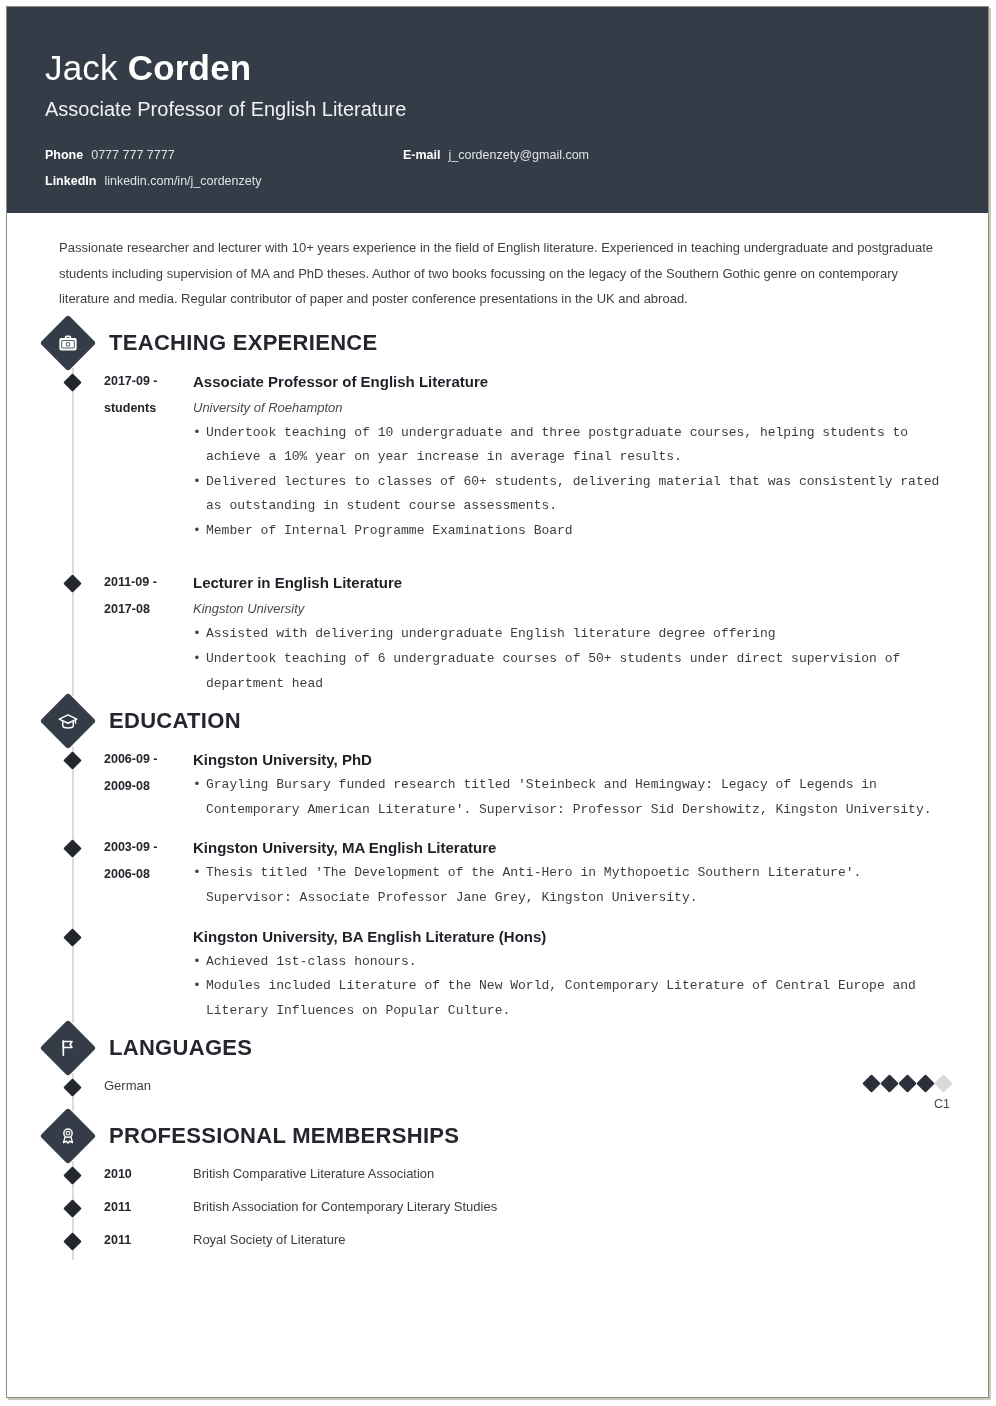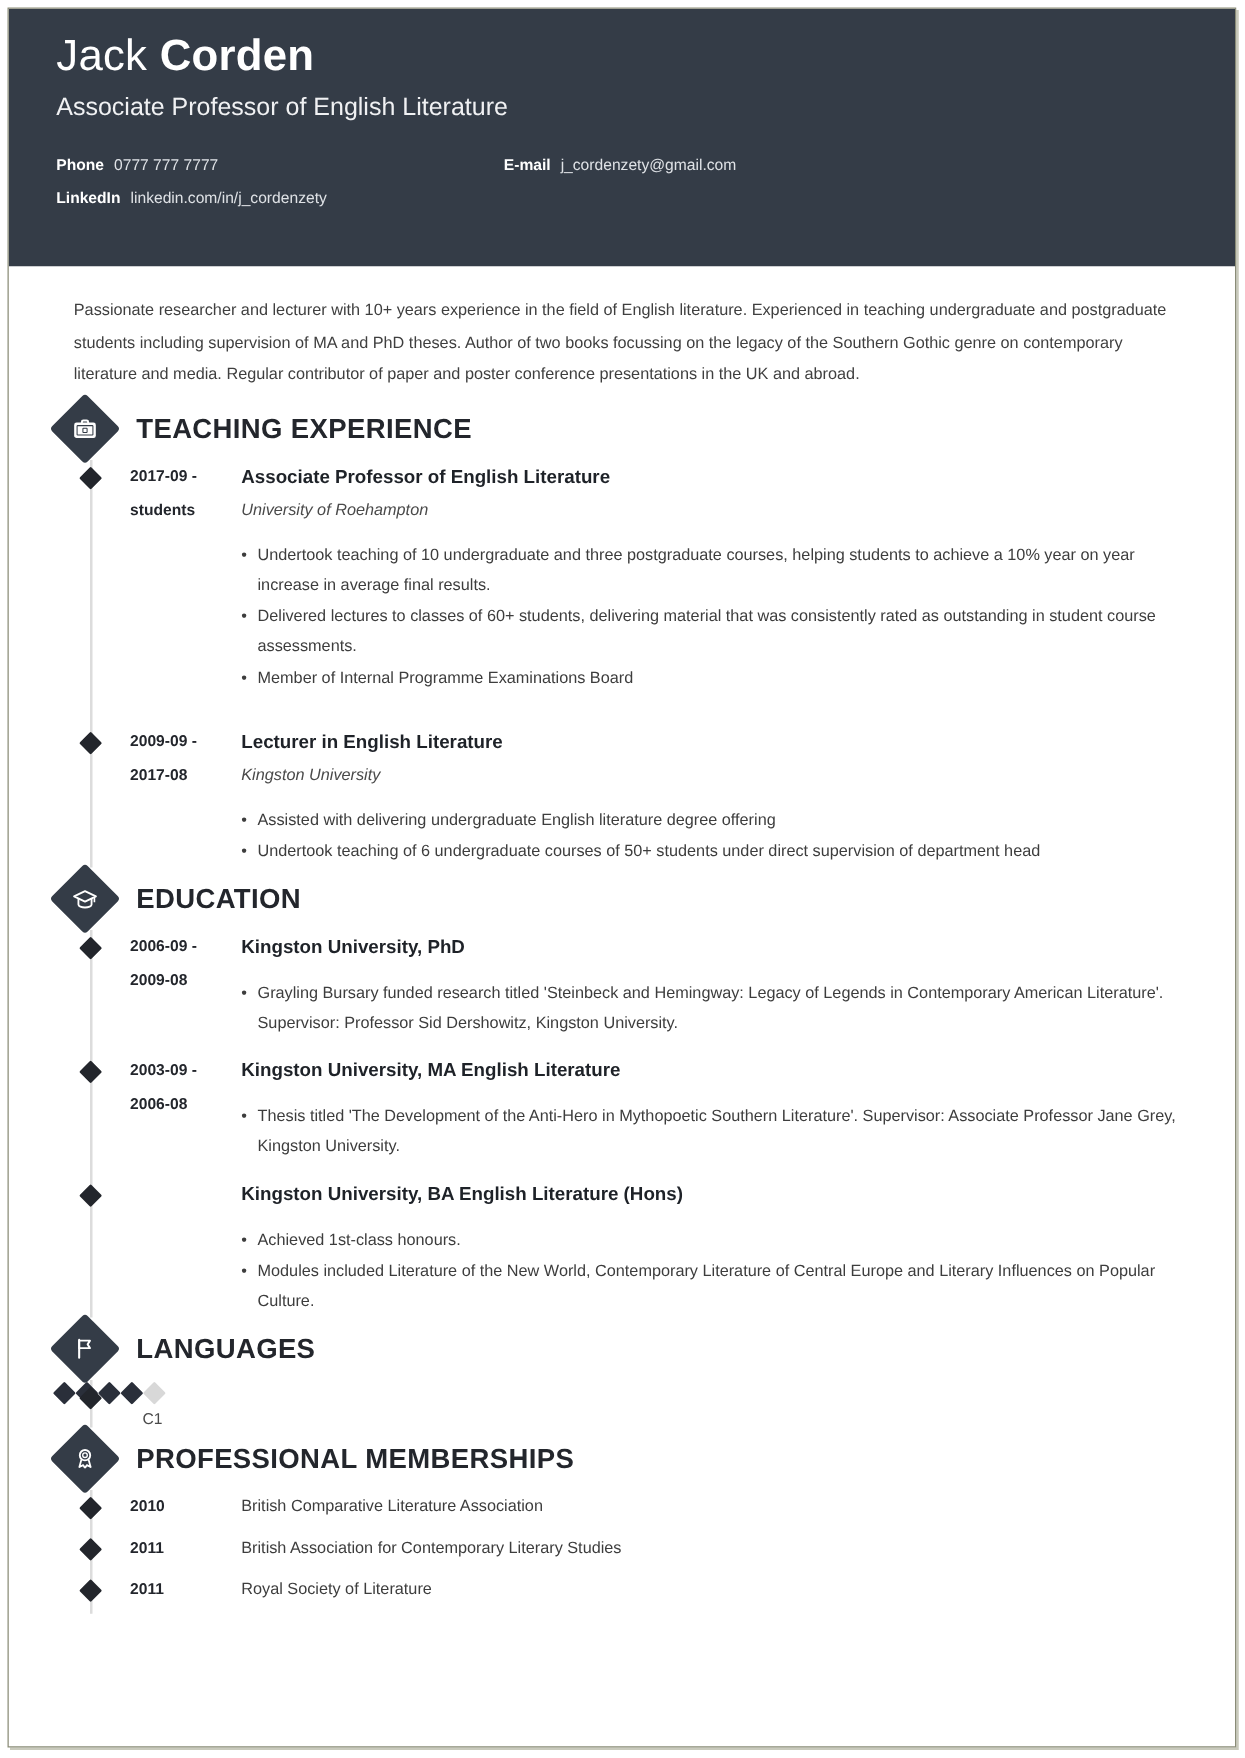--- a/index.html
+++ b/index.html
@@ -26,21 +26,21 @@
     background: #ffffff;
     border: 1px solid #8a8c77;
     box-shadow: 2px 2px 0 0 #c9cabc;
     overflow: hidden;
   }
 
   
   .header {
     background: #343c47;
     color: #ffffff;
-    padding: 16px 38px 26px 38px;
+    padding: 39px 38px 26px 38px;
     height: 206px;
   }
   .name {
     font-size: 35px;
     line-height: 43px;
     font-weight: 400;
     letter-spacing: .2px;
     color: #ffffff;
   }
   .name b { font-weight: 700; }
@@ -153,21 +153,21 @@
     line-height: 27px;
     font-weight: 700;
     color: #1e2228;
   }
   .e-org {
     font-size: 13px;
     line-height: 26px;
     font-style: italic;
     color: #4a4a4a;
   }
-  .e-list { list-style: none; margin-top: 11px; }
+  .e-list { list-style: none; margin-top: 0; font-family: Liberation Mono, monospace; }
   .e-list li {
     position: relative;
     font-size: 13px;
     line-height: 24.6px;
     color: #3d3d3d;
     padding-left: 13px;
   }
   .e-list li::before {
     content: "\2022";
     position: absolute;
@@ -295,21 +295,21 @@
                 <li>Member of Internal Programme Examinations Board</li>
               </ul>
             </div>
           </div>
 
           <div class="exp-gap"></div>
 
           <div class="entry">
             <div class="bullet-diamond"></div>
             <div class="col-date">
-              <div>2009-09 -</div>
+              <div>2011-09 -</div>
               <div>2017-08</div>
             </div>
             <div class="col-main">
               <div class="e-title">Lecturer in English Literature</div>
               <div class="e-org">Kingston University</div>
               <ul class="e-list">
                 <li>Assisted with delivering undergraduate English literature degree offering</li>
                 <li>Undertook teaching of 6 undergraduate courses of 50+ students under direct supervision of department head</li>
               </ul>
             </div>
@@ -390,20 +390,21 @@
             </svg>
           </div>
           <div class="sec-title">LANGUAGES</div>
         </div>
 
         <div class="rail-wrap">
           <div class="rail"></div>
 
           <div class="lang-row">
             <div class="bullet-diamond"></div>
+            <div class="lang-name">German</div>
             <div class="lang-right">
               <div class="rating">
                 <span class="rd"></span>
                 <span class="rd"></span>
                 <span class="rd"></span>
                 <span class="rd"></span>
                 <span class="rd off"></span>
               </div>
               <div class="lang-level">C1</div>
             </div>

